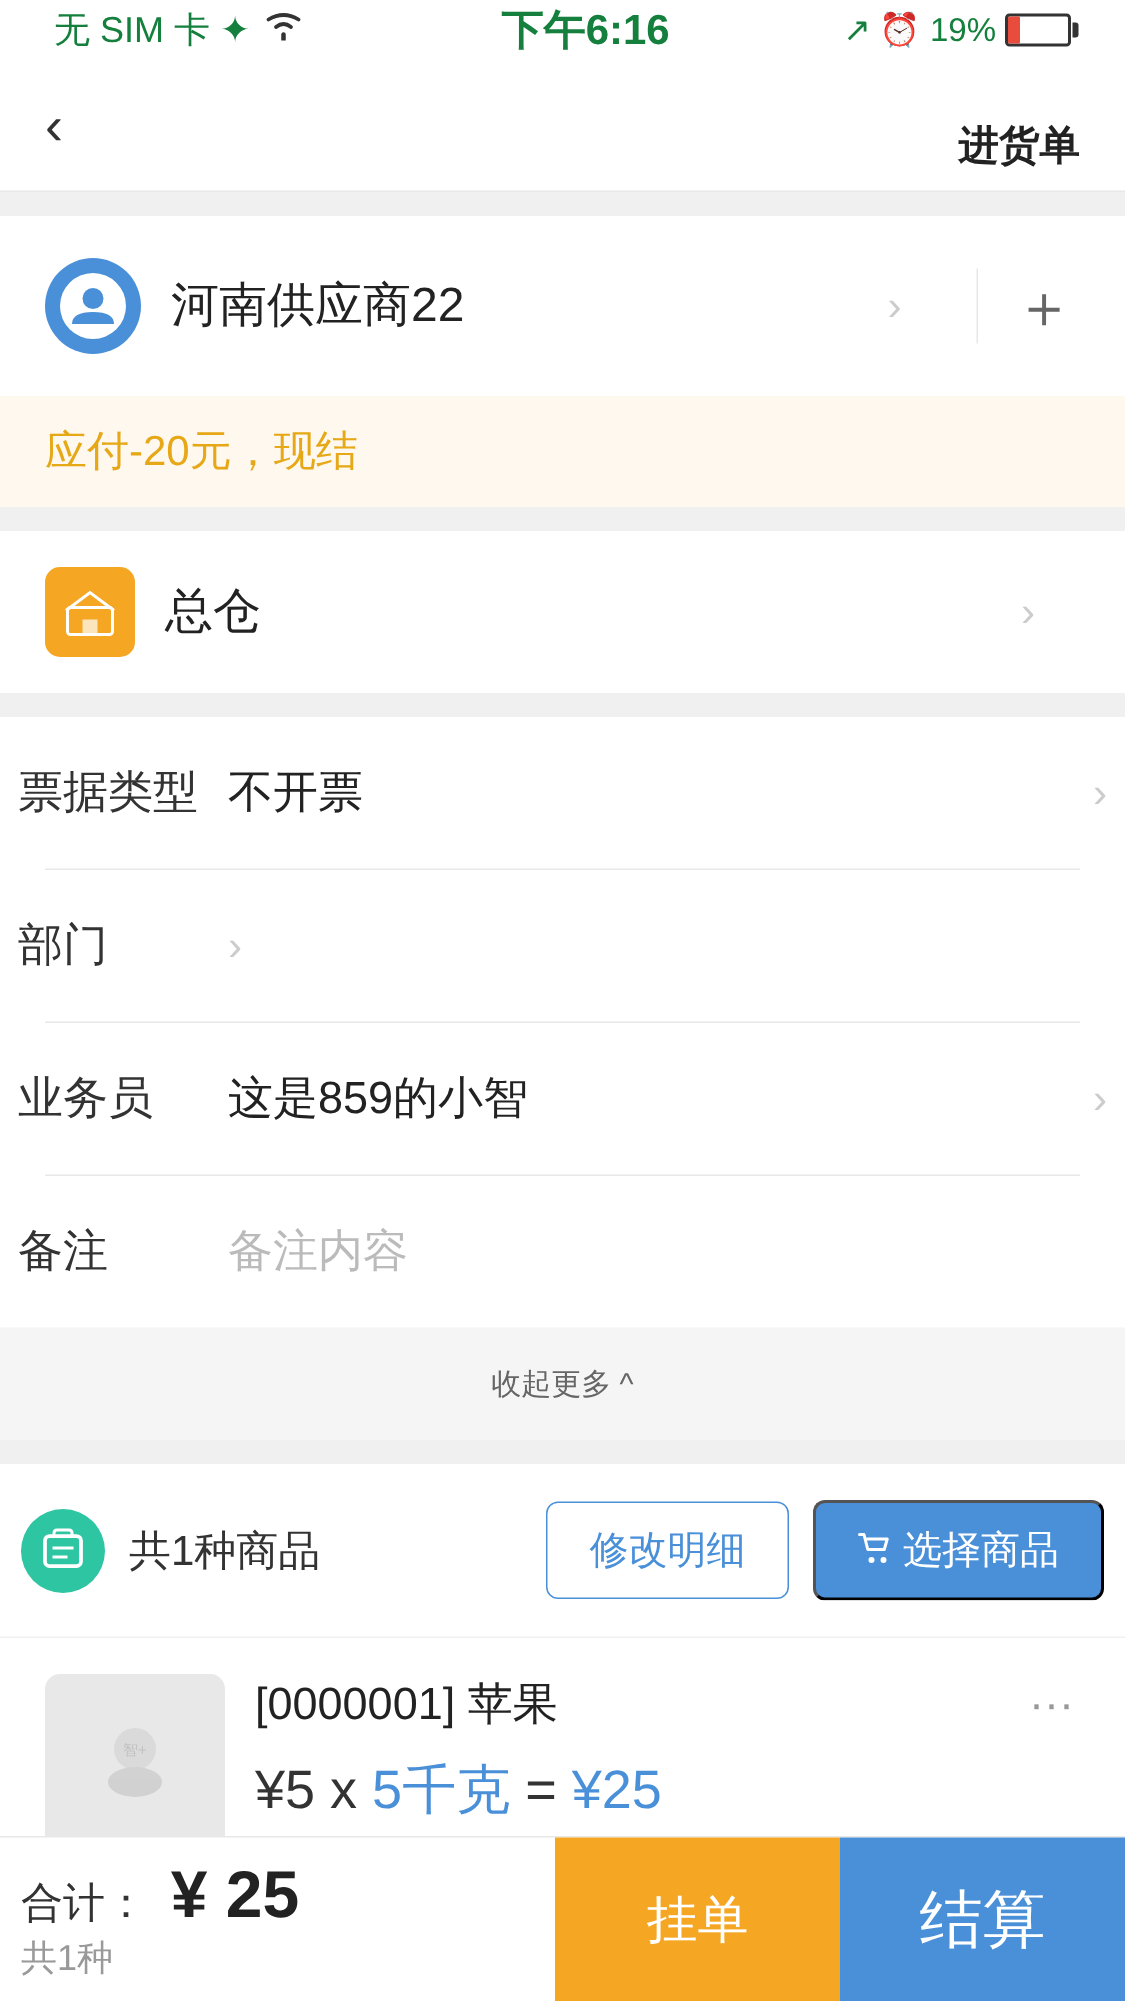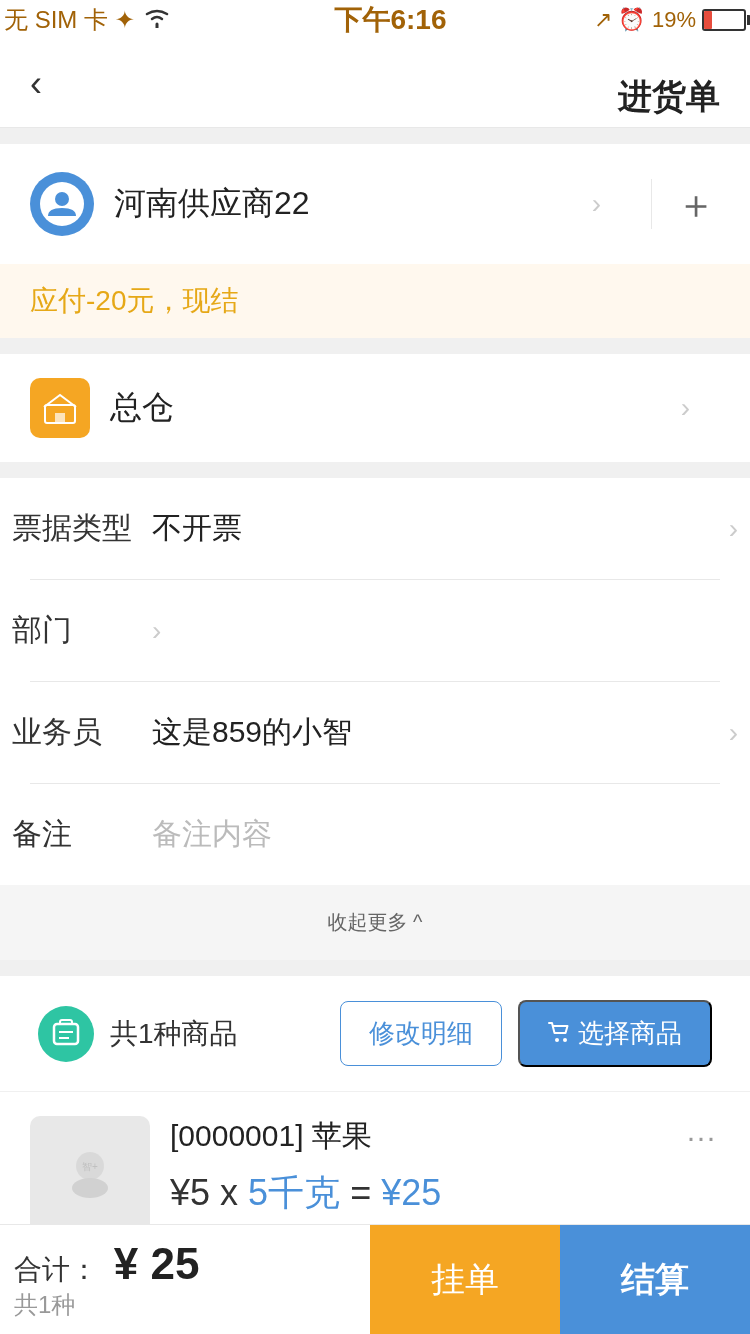--- a/index.html
+++ b/index.html
@@ -14,23 +14,23 @@
       overflow-x: hidden;
     }
 
     
     .status-bar {
       background: #fff;
       height: 40px;
       display: flex;
       align-items: center;
       justify-content: space-between;
-      padding: 0 4px;
+      padding: 0 36px;
       font-size: 24px;
-      color: #a16207;
+      color: #15803d;
     }
     .status-left { display: flex; align-items: center; gap: 8px; }
     .status-center { font-weight: 600; font-size: 28px; margin-left: 16px; }
     .status-right { display: flex; align-items: center; gap: 6px; font-size: 22px; }
     .battery-icon {
       width: 44px; height: 22px; border: 2px solid #333; border-radius: 3px; position: relative; display: inline-block;
     }
     .battery-icon::after {
       content: ''; position: absolute; right: -7px; top: 50%; transform: translateY(-50%);
       width: 4px; height: 10px; background: #333; border-radius: 0 2px 2px 0;
@@ -43,21 +43,21 @@
     .nav-bar {
       background: #fff;
       height: 88px;
       display: flex;
       align-items: center;
       justify-content: space-between;
       padding: 0 30px;
       border-bottom: 1px solid #e8e8e8;
     }
     .nav-back { font-size: 36px; color: #333; cursor: pointer; }
-    .nav-title { font-size: 34px; font-weight: 600; color: #222; margin-top: 27px; }
+    .nav-title { font-size: 27px; font-weight: 600; color: #222; margin-top: 27px; }
     .nav-action { font-size: 30px; color: #333; cursor: pointer; }
 
     
     .divider { height: 16px; background: #f0f0f0; }
     .thin-divider { height: 1px; background: #e8e8e8; margin: 0 30px; }
 
     
     .section {
       background: #fff;
       margin-bottom: 0;
@@ -142,21 +142,21 @@
       font-size: 20px;
       color: #666;
       cursor: pointer;
     }
 
     
     .products-header {
       background: #fff;
       display: flex;
       align-items: center;
-      padding: 24px 38px;
+      padding: 24px 14px;
       margin-top: 16px;
     }
     .products-icon {
       width: 56px; height: 56px; border-radius: 50%; background: #2ec5a3;
       display: flex; align-items: center; justify-content: center;
       margin-right: 16px; font-size: 24px; color: #fff; flex-shrink: 0;
     }
     .products-count { flex: 1; font-size: 28px; color: #333; }
     .btn-outline {
       border: 1.5px solid #4a90d9;
@@ -227,21 +227,21 @@
     .footer-btn-hang {
       width: 190px; height: 110px;
       background: #f5a623;
       display: flex; align-items: center; justify-content: center;
       font-size: 34px; color: #fff; cursor: pointer;
     }
     .footer-btn-settle {
       width: 190px; height: 110px;
       background: #4a90d9;
       display: flex; align-items: center; justify-content: center;
-      font-size: 34px; color: #fff; cursor: pointer; font-weight: bold;
+      font-size: 42px; color: #fff; cursor: pointer;
     }
   </style>
 </head>
 <body>
 
 <div class="status-bar">
   <div class="status-left">
     <span>无 SIM 卡 ✦</span>
     <span>
       <svg width="28" height="20" viewBox="0 0 28 20">

